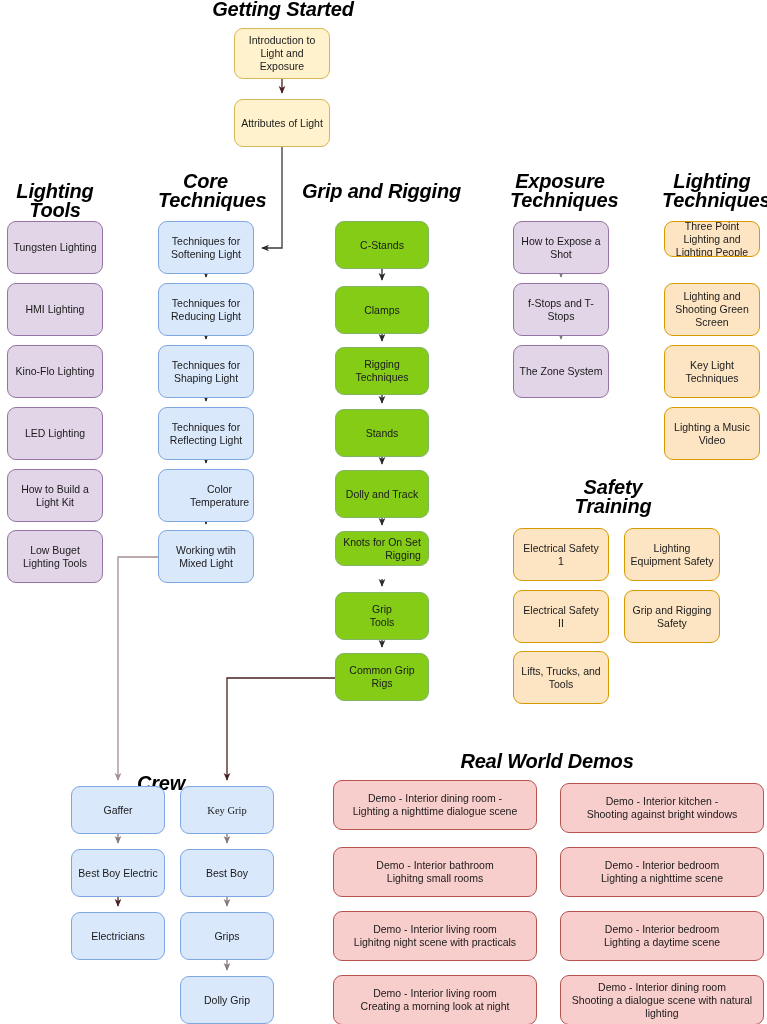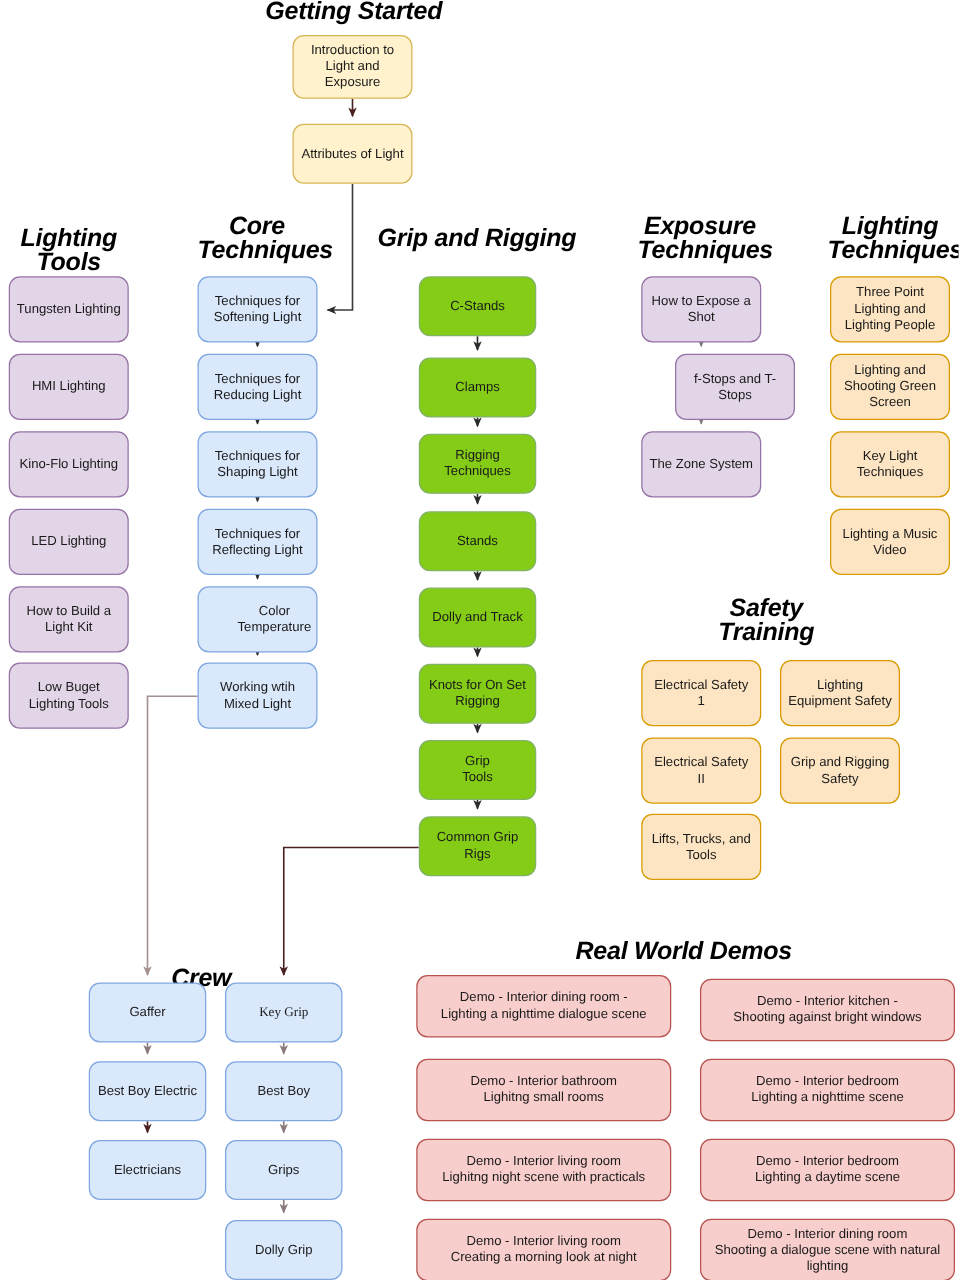--- a/index.html
+++ b/index.html
@@ -150,32 +150,32 @@
 Reflecting Light</div>
       <div class="node n-blue" style="left: 158px; top: 469px; width: 96px; height: 53px; padding-left: 32px;">Color Temperature</div>
       <div class="node n-blue" style="left: 158px; top: 530px; width: 96px; height: 53px;">Working wtih
 Mixed Light</div>
       <div class="node n-green" style="left: 335px; top: 221px; width: 94px; height: 48px;">C-Stands</div>
       <div class="node n-green" style="left: 335px; top: 286px; width: 94px; height: 48px;">Clamps</div>
       <div class="node n-green" style="left: 335px; top: 347px; width: 94px; height: 48px;">Rigging
 Techniques</div>
       <div class="node n-green" style="left: 335px; top: 409px; width: 94px; height: 48px;">Stands</div>
       <div class="node n-green" style="left: 335px; top: 470px; width: 94px; height: 48px;">Dolly and Track</div>
-      <div class="node n-green" style="left: 335px; top: 531px; width: 94px; height: 48px;">Knots for On Set
+      <div class="node n-green" style="left: 335px; top: 531px; width: 94px; height: 35px; text-align: right;">Knots for On Set
 Rigging</div>
       <div class="node n-green" style="left: 335px; top: 592px; width: 94px; height: 48px;">Grip
 Tools</div>
       <div class="node n-green" style="left: 335px; top: 653px; width: 94px; height: 48px;">Common Grip
 Rigs</div>
       <div class="node n-purple" style="left: 513px; top: 221px; width: 96px; height: 53px;">How to Expose a
 Shot</div>
-      <div class="node n-purple" style="left: 513px; top: 283px; width: 96px; height: 53px; margin-left: 27px;">f-Stops and T-
+      <div class="node n-purple" style="left: 513px; top: 283px; width: 96px; height: 53px;">f-Stops and T-
 Stops</div>
       <div class="node n-purple" style="left: 513px; top: 345px; width: 96px; height: 53px;">The Zone System</div>
-      <div class="node n-orange" style="left: 664px; top: 221px; width: 96px; height: 53px;">Three Point
+      <div class="node n-orange" style="left: 664px; top: 221px; width: 96px; height: 36px;">Three Point
 Lighting and
 Lighting People</div>
       <div class="node n-orange" style="left: 664px; top: 283px; width: 96px; height: 53px;">Lighting and
 Shooting Green
 Screen</div>
       <div class="node n-orange" style="left: 664px; top: 345px; width: 96px; height: 53px;">Key Light
 Techniques</div>
       <div class="node n-orange" style="left: 664px; top: 407px; width: 96px; height: 53px;">Lighting a Music
 Video</div>
       <div class="node n-orange" style="left: 513px; top: 528px; width: 96px; height: 53px;">Electrical Safety 1</div>

